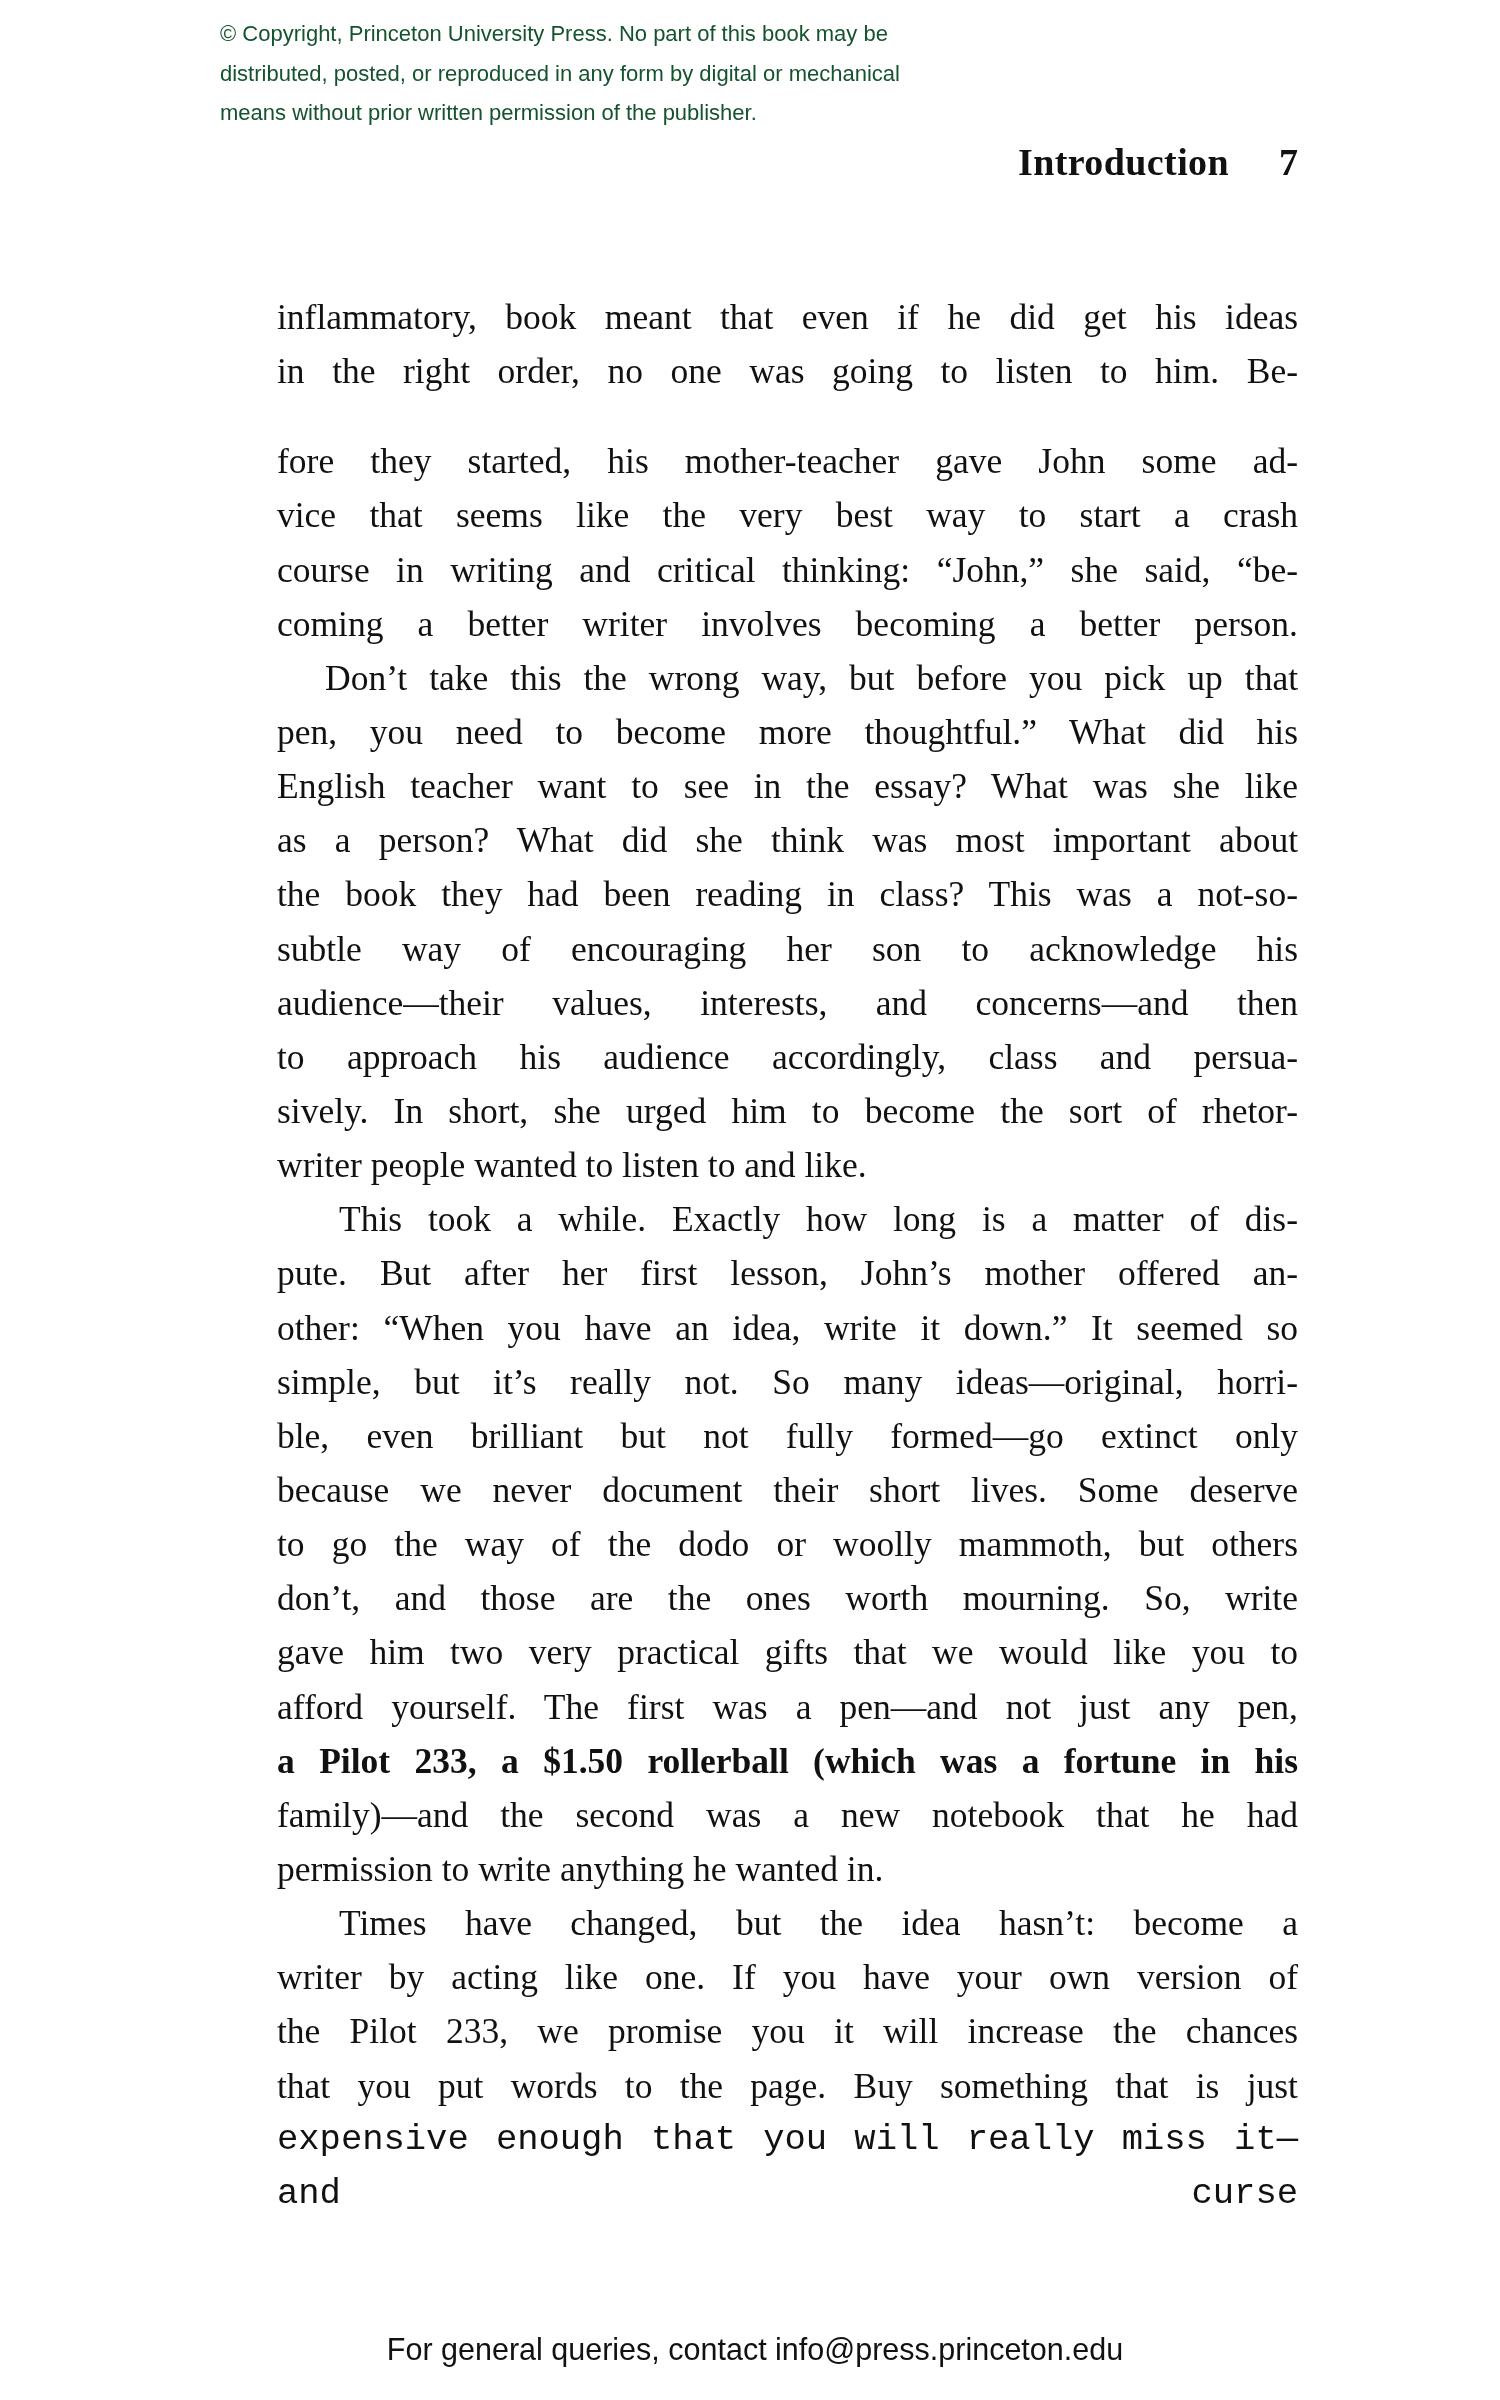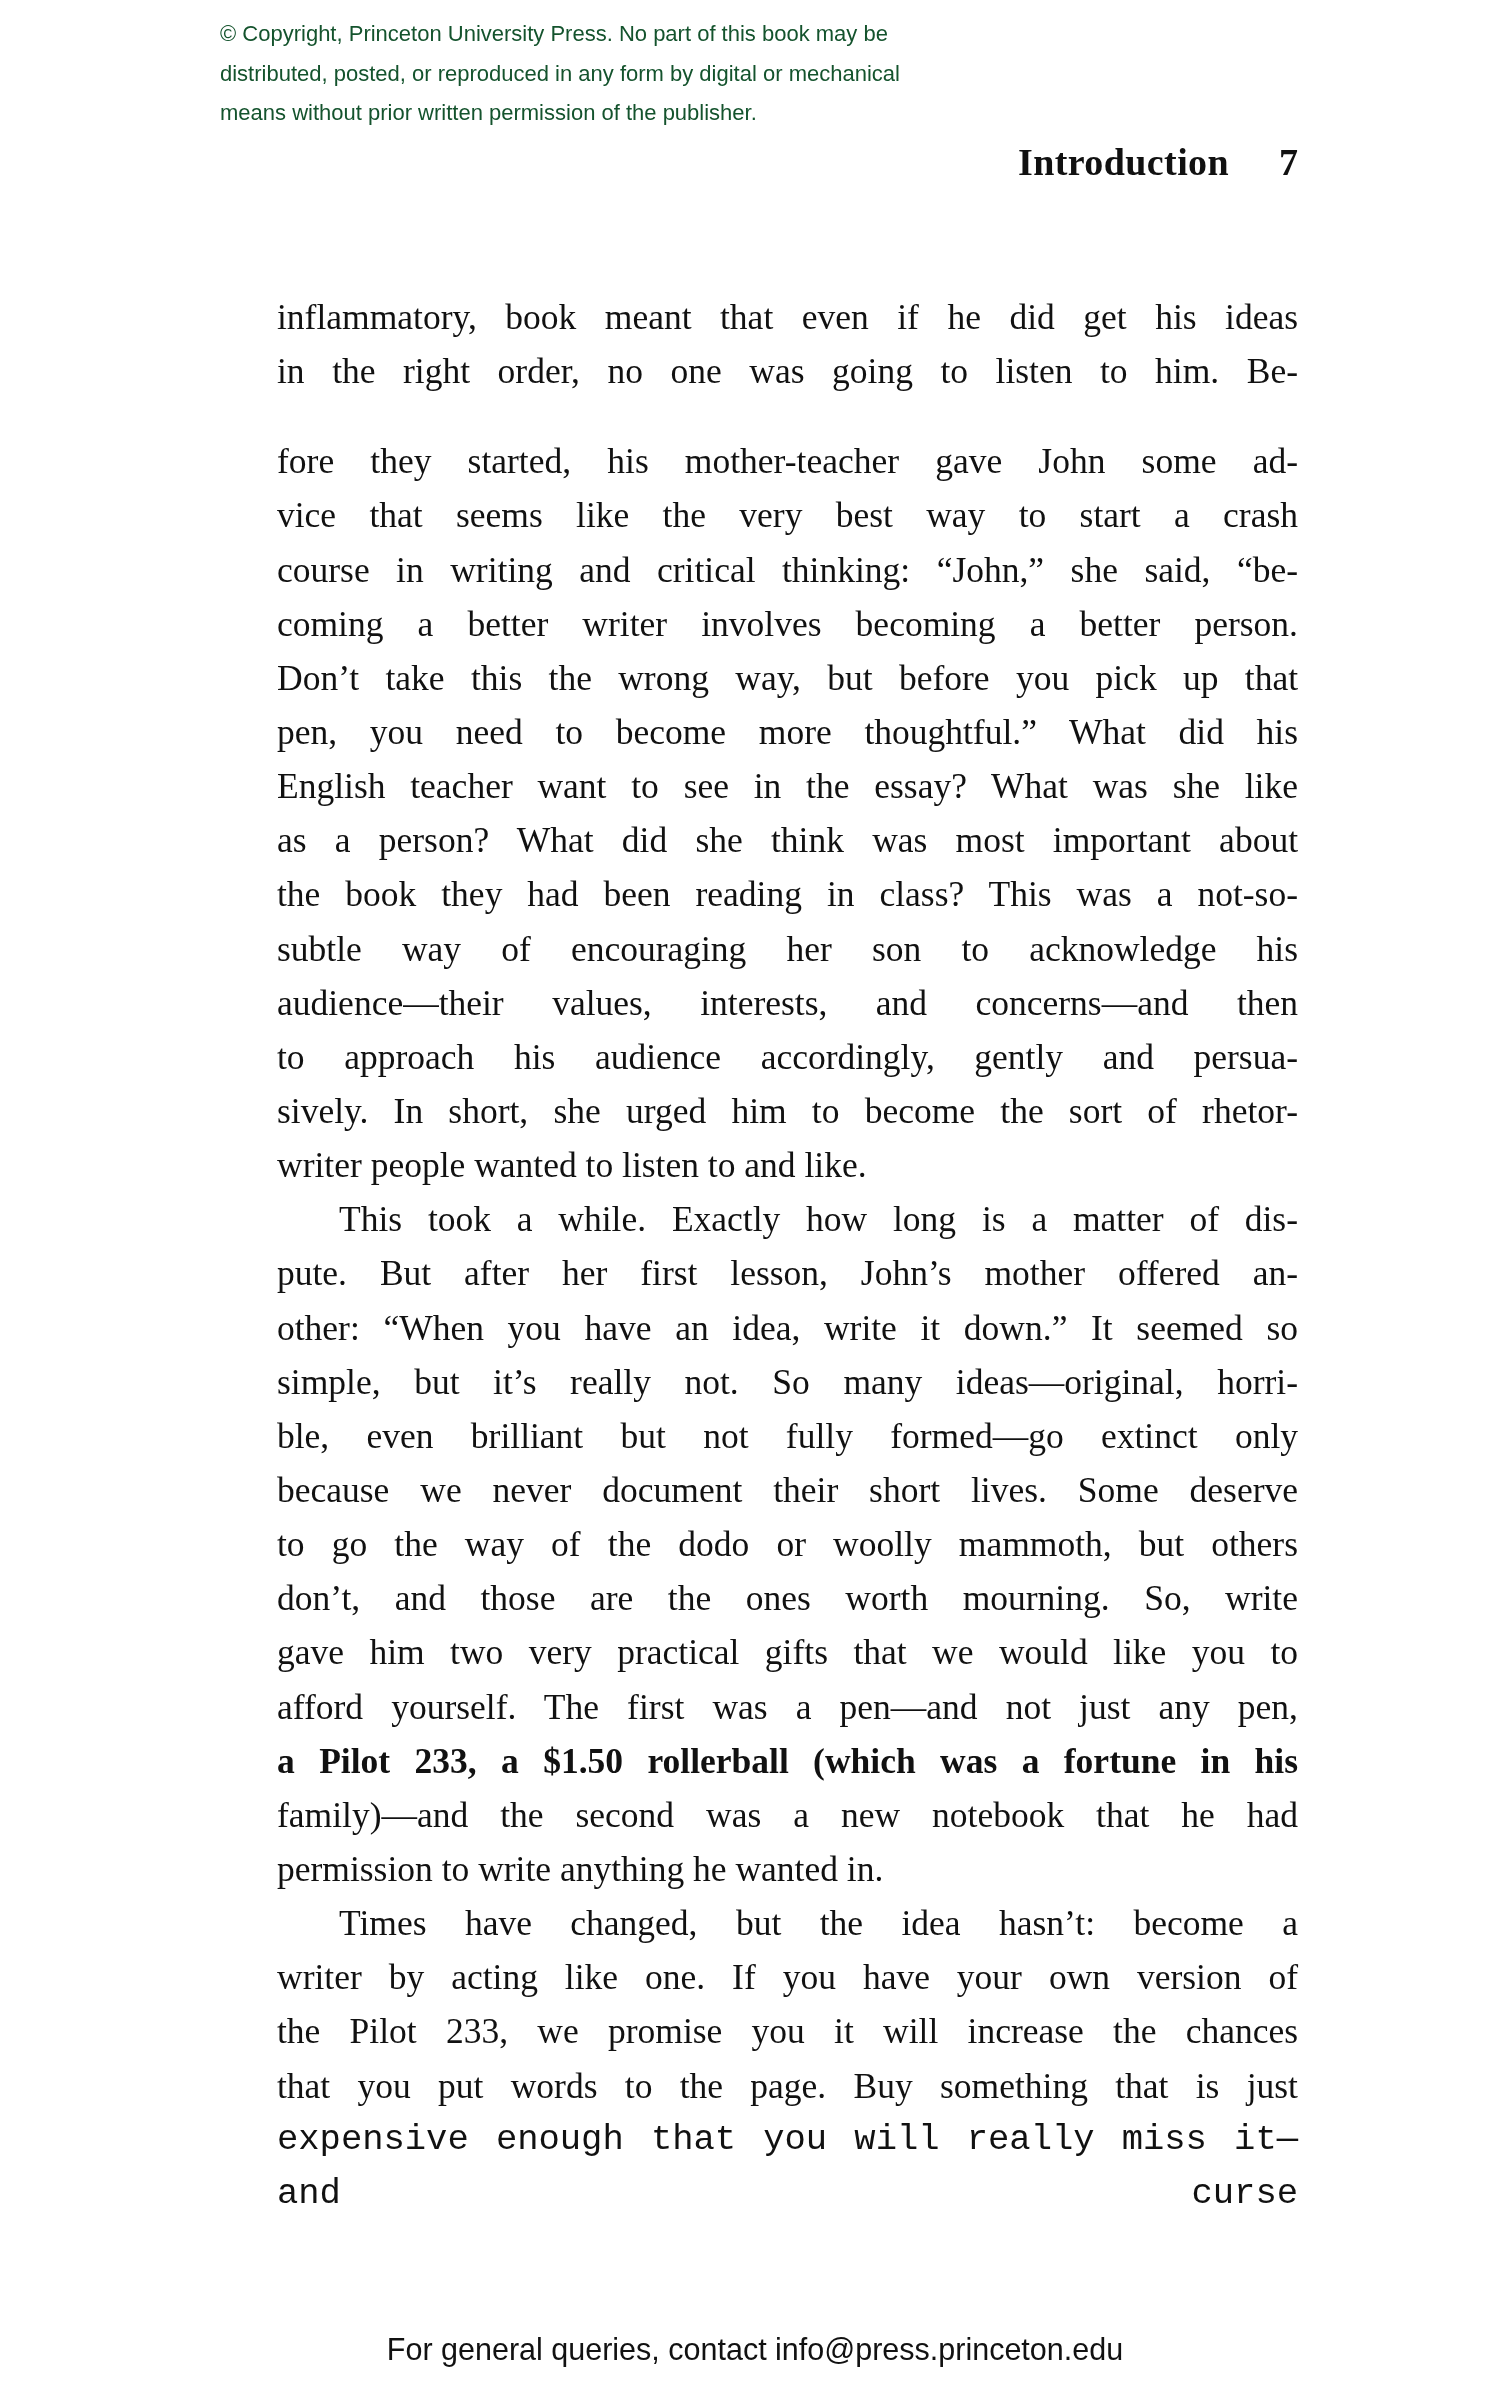--- a/index.html
+++ b/index.html
@@ -103,28 +103,28 @@
 </div>
 
 <div class="body-text">
 
   <span class="line" style="white-space: normal;">inflammatory, book meant that even if he did get his ideas</span>
   <span class="line" style="white-space: normal;">in the right order, no one was going to listen to him. Be-</span>
   <span class="line" style="white-space: normal; margin-top: 36px;">fore they started, his mother-teacher gave John some ad-</span>
   <span class="line" style="white-space: normal;">vice that seems like the very best way to start a crash</span>
   <span class="line" style="white-space: normal;">course in writing and critical thinking: “John,” she said, “be-</span>
   <span class="line" style="white-space: normal;">coming a better writer involves becoming a better person.</span>
-  <span class="line" style="white-space: normal;">Don’t take this the wrong way, but before you pick up that</span>
+  <span class="line" style="white-space: normal; margin-left: 48px;">Don’t take this the wrong way, but before you pick up that</span>
   <span class="line" style="white-space: normal;">pen, you need to become more thoughtful.” What did his</span>
   <span class="line" style="white-space: normal;">English teacher want to see in the essay? What was she like</span>
   <span class="line" style="white-space: normal;">as a person? What did she think was most important about</span>
   <span class="line" style="white-space: normal;">the book they had been reading in class? This was a not-so-</span>
   <span class="line" style="white-space: normal;">subtle way of encouraging her son to acknowledge his</span>
   <span class="line" style="white-space: normal;">audience—their values, interests, and concerns—and then</span>
-  <span class="line" style="white-space: normal;">to approach his audience accordingly, gently and persua-</span>
+  <span class="line" style="white-space: normal;">to approach his audience accordingly, class and persua-</span>
   <span class="line" style="white-space: normal;">sively. In short, she urged him to become the sort of rhetor-</span>
   <span class="line last">writer people wanted to listen to and like.</span>
 
   <span class="line indent" style="white-space: normal;">This took a while. Exactly how long is a matter of dis-</span>
   <span class="line" style="white-space: normal;">pute. But after her first lesson, John’s mother offered an-</span>
   <span class="line" style="white-space: normal;">other: “When you have an idea, write it down.” It seemed so</span>
   <span class="line" style="white-space: normal;">simple, but it’s really not. So many ideas—original, horri-</span>
   <span class="line" style="white-space: normal;">ble, even brilliant but not fully formed—go extinct only</span>
   <span class="line" style="white-space: normal;">because we never document their short lives. Some deserve</span>
   <span class="line" style="white-space: normal;">to go the way of the dodo or woolly mammoth, but others</span>

